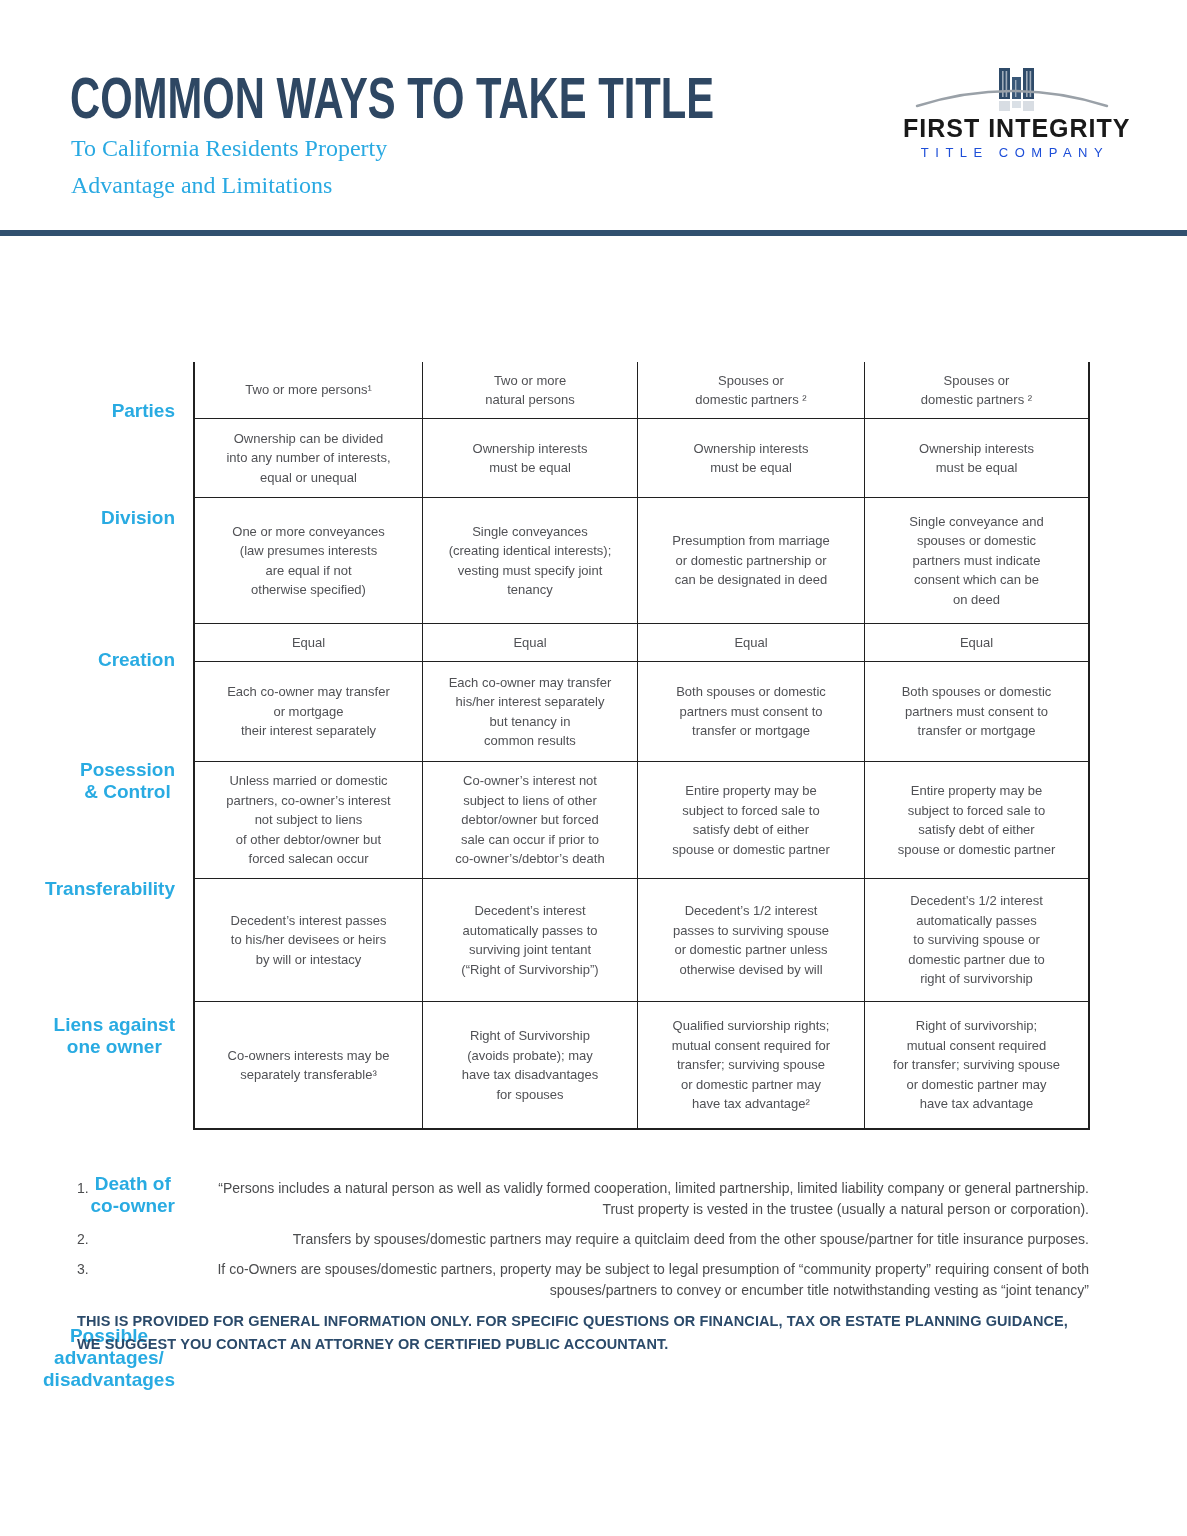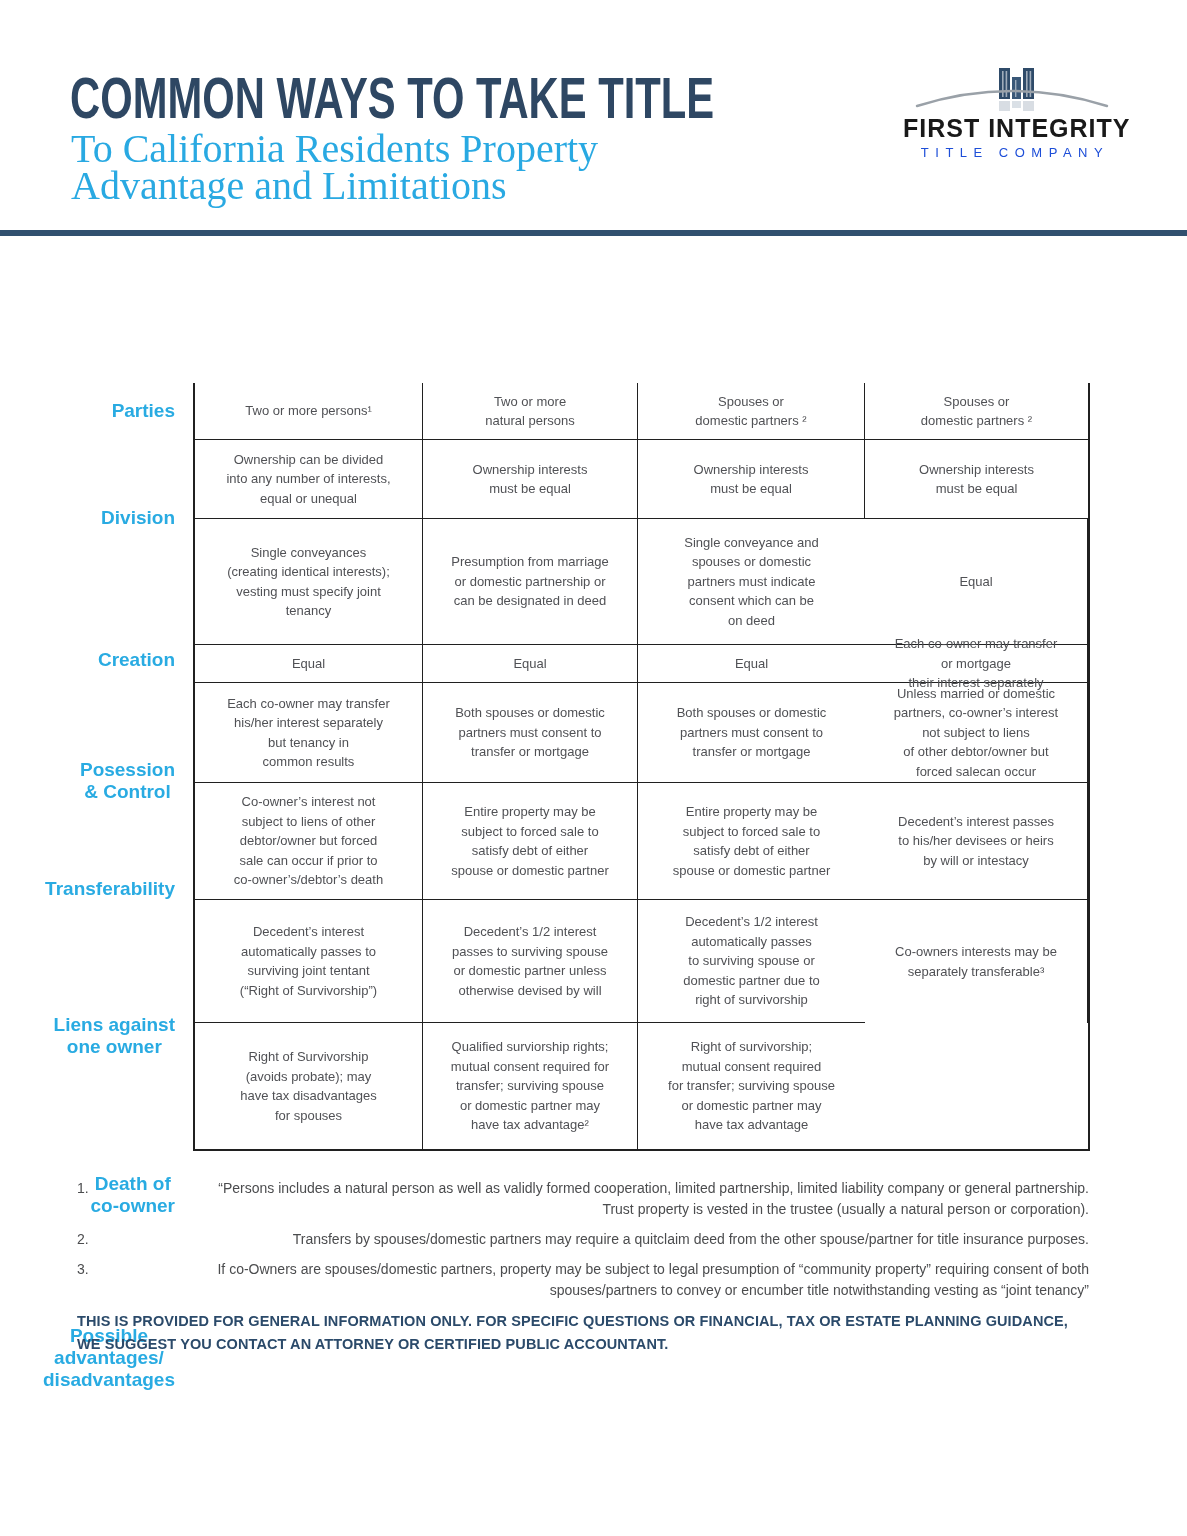--- a/index.html
+++ b/index.html
@@ -12,21 +12,21 @@
   
   .doc-title {
     position:absolute; left:70px; top:64px;
     font-size:58px; font-weight:700; color:#2e4763;
     letter-spacing:0px; white-space:nowrap;
     transform:scaleX(0.72); transform-origin:left top;
   }
   .doc-subtitle {
     position:absolute; left:71px; top:130px;
     font-family:"Liberation Serif", serif;
-    font-size:40px; line-height:37px; color:#29a9e2;
+    font-size:24px; line-height:37px; color:#29a9e2;
     white-space:pre-line;
   }
   .logo {
     position:absolute; left:903px; top:64px; width:218px; text-align:center;
   }
   .logo-emblem { display:block; margin:0 auto; }
   .logo-name {
     font-size:25px; font-weight:700; color:#191919; letter-spacing:1px;
     white-space:nowrap; margin-top:-2px;
   }
@@ -44,21 +44,21 @@
     background:#31506f; border-bottom:3px solid #c6cbd1;
     display:grid; grid-template-columns:229px 216px 228px 224px; align-items:center;
   }
   .th {
     color:#ffffff; font-weight:700; font-size:15px; letter-spacing:0.2px;
     text-align:center; white-space:pre-line;
   }
   .th.small { font-size:10.5px; line-height:13px; letter-spacing:0.2px; }
 
   .tbody {
-    position:absolute; left:193px; top:383px; width:897px;
+    position:absolute; left:193px; top:362px; width:897px;
     border-left:2px solid #202020; border-right:2px solid #202020; border-bottom:2px solid #202020;
     display:grid; grid-template-columns:228px 215px 227px 223px;
     grid-template-rows:57px 79px 126px 38px 100px 117px 123px 126px;
   }
   .cell {
     border-right:1.5px solid #202020; border-bottom:1.5px solid #202020;
     display:flex; align-items:center; justify-content:center;
     text-align:center; white-space:pre-line;
     font-size:13px; line-height:19.5px; color:#505155; padding:3px 6px;
   }
@@ -157,20 +157,24 @@
     <div class="cell">Ownership can be divided
 into any number of interests,
 equal or unequal</div>
     <div class="cell">Ownership interests
 must be equal</div>
     <div class="cell">Ownership interests
 must be equal</div>
     <div class="cell lastcol">Ownership interests
 must be equal</div>
 
+    <div class="cell">One or more conveyances
+(law presumes interests
+are equal if not
+otherwise specified)</div>
     <div class="cell">Single conveyances
 (creating identical interests);
 vesting must specify joint
 tenancy</div>
     <div class="cell">Presumption from marriage
 or domestic partnership or
 can be designated in deed</div>
     <div class="cell lastcol">Single conveyance and
 spouses or domestic
 partners must indicate

